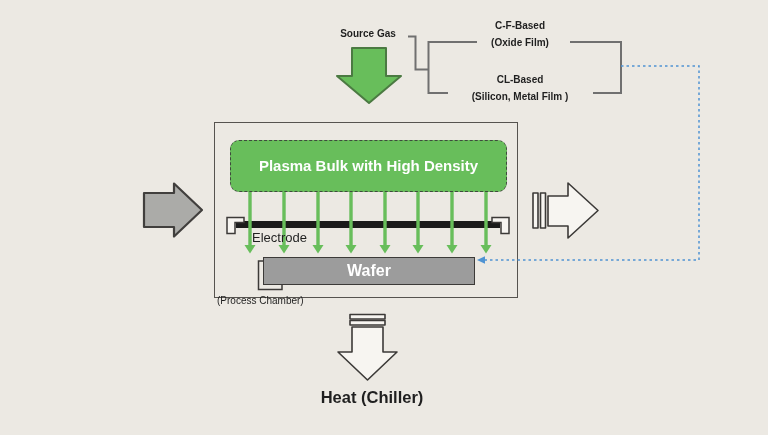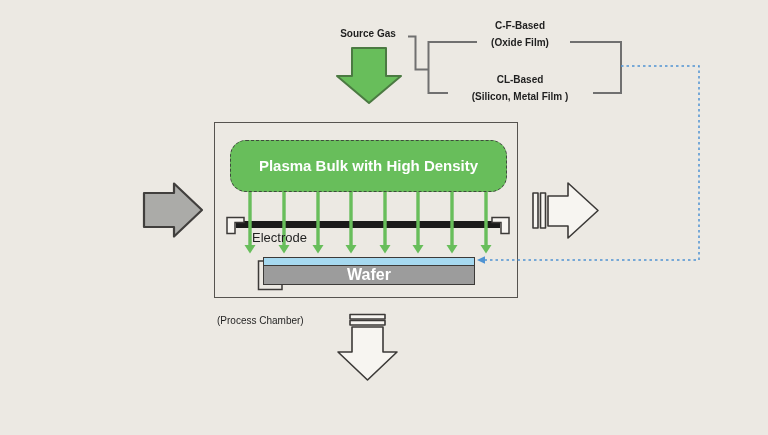--- a/index.html
+++ b/index.html
@@ -26,28 +26,28 @@
   .bracket{fill:var(--white-arrow,#F7F5F1);stroke:var(--outline,#3C3A38);stroke-width:1.5}
   .electrode-bar{fill:var(--electrode-black,#1B1B1B)}
 
   .chamber{
     left:214px;top:122px;width:304px;height:176px;box-sizing:border-box;
     border:1.6px solid var(--chamber-border,#56534F);
   }
   .plasma{
     left:230px;top:140px;width:277px;height:51.5px;box-sizing:border-box;
     background:var(--green,#68BE5B);
-    border:1.8px dashed #3F4A3D;border-radius:16px;
+    border:1.8px dashed #3F4A3D;border-radius:9px;
     display:flex;align-items:center;justify-content:center;
     color:#fff;font-weight:bold;font-size:15px;
   }
   .wafer{
     left:263px;top:257px;width:212px;height:27.5px;box-sizing:border-box;
     border:1.6px solid var(--outline,#3C3A38);
-    display:flex;flex-direction:column;
+    display:flex;flex-direction:row;
   }
   .wafer-top{height:6.5px;background:var(--wafer-blue,#A6D9F0);border-bottom:1.3px solid var(--outline,#3C3A38)}
   .wafer-body{
     flex:1;background:var(--wafer-gray,#9C9C9C);
     display:flex;align-items:center;justify-content:center;
     color:#fff;font-weight:bold;font-size:16px;
   }
   .small{font-weight:400;font-size:10px}
 </style>
 </head>
@@ -142,18 +142,19 @@
 
   <div class="label center" style="left:520px;top:70.5px">
     <div>CL-Based</div>
     <div>(Silicon, Metal Film )</div>
   </div>
 
   <div class="label center" style="left:90px;top:194px">
   </div>
 
 
+  <div class="label center" style="left:372px;top:389px;font-size:16.5px">Heat (Chiller)</div>
 
   <div class="label" style="left:252px;top:228.5px;font-weight:400;font-size:13px">Electrode</div>
 
-  <div class="label small" style="left:217px;top:312px">(Process Chamber)</div>
+  <div class="label small" style="left:217px;top:292px">(Process Chamber)</div>
 
 </div>
 
 </body></html>

